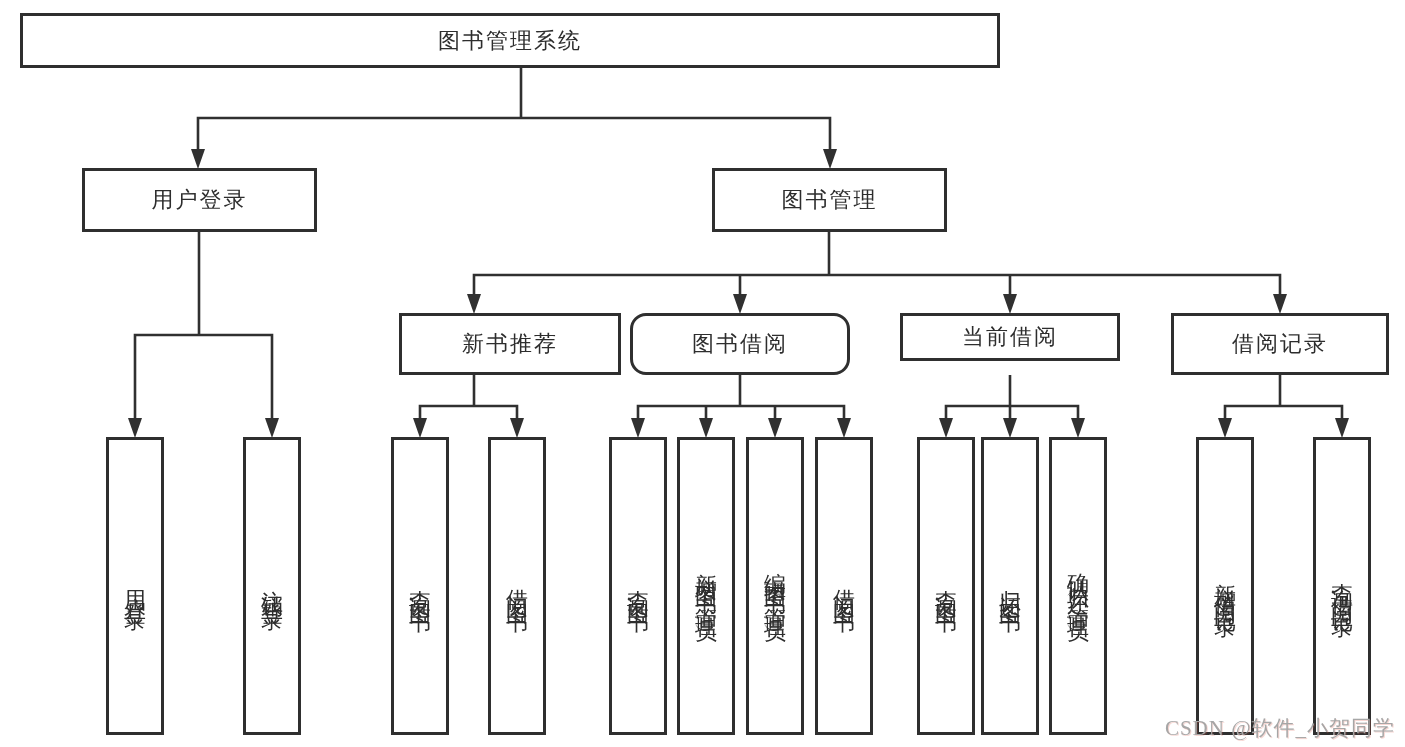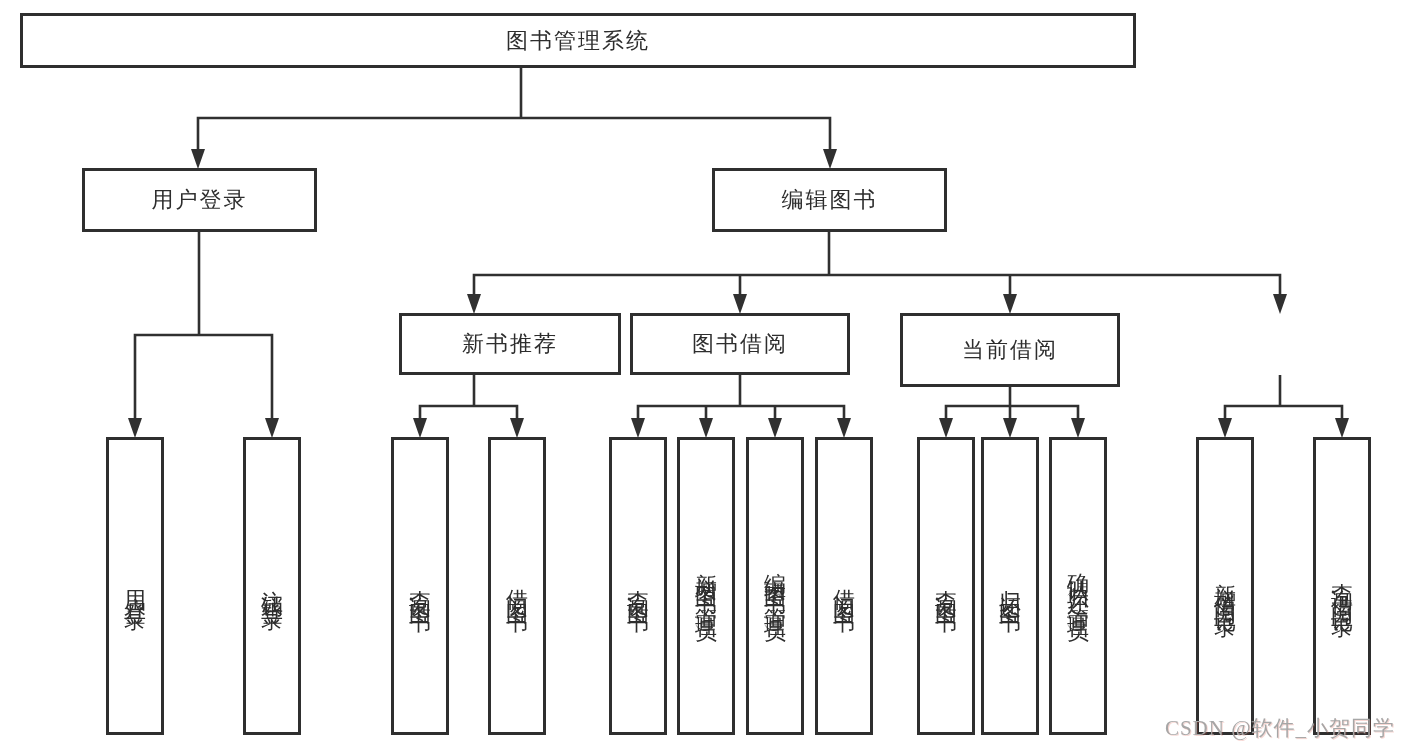--- a/index.html
+++ b/index.html
@@ -28,26 +28,26 @@
     border:3px solid var(--box-border);
     background:var(--bg);
     display:flex;align-items:center;justify-content:center;
     color:var(--text);
     font-size:22px;
     letter-spacing:2px;
     white-space:nowrap;
   }
   .node span{display:block;}
   
-  #n-root        {left:20px;  top:13px;  width:1116px; height:55px;}
+  #n-root        {left:20px;  top:13px;  width:980px; height:55px;}
   #n-user-login  {left:82px;  top:168px; width:235px;  height:64px;}
   #n-book-mgmt   {left:712px; top:168px; width:235px;  height:64px;}
   #n-new-books   {left:363px; top:313px; width:222px;  height:62px;margin-left:36px;}
-  #n-book-borrow {left:630px; top:313px; width:220px;  height:62px;}
-  #n-cur-borrow  {left:900px; top:313px; width:220px;  height:74px;text-align:right;}
+  #n-book-borrow {left:630px; top:313px; width:220px;  height:62px;border-radius:16px;}
+  #n-cur-borrow  {left:900px; top:313px; width:220px;  height:48px;text-align:right;}
   #n-records     {left:1171px;top:313px; width:218px;  height:62px;}
   
   .vnode{
     top:437px;height:298px;width:58px;
     letter-spacing:0;
   }
   .vnode span{
     writing-mode:vertical-rl;
     text-orientation:mixed;
     letter-spacing:7px;
@@ -131,32 +131,35 @@
   </svg>
 
   <div class="node" id="n-root">
     <span>图书管理系统</span>
   </div>
 
   <div class="node" id="n-user-login">
     <span>用户登录</span>
   </div>
   <div class="node" id="n-book-mgmt">
-    <span>编辑图书</span>
+    <span>图书管理</span>
   </div>
 
   <div class="node" id="n-new-books">
     <span>新书推荐</span>
   </div>
   <div class="node" id="n-book-borrow">
     <span>图书借阅</span>
   </div>
   <div class="node" id="n-cur-borrow">
     <span>当前借阅</span>
   </div>
+  <div class="node" id="n-records">
+    <span>借阅记录</span>
+  </div>
 
   <div class="node vnode" id="n-ul-login">
     <span>用户登录</span>
   </div>
   <div class="node vnode" id="n-ul-logout">
     <span>注销登录</span>
   </div>
 
   <div class="node vnode" id="n-nb-query">
     <span>查询图书</span>

